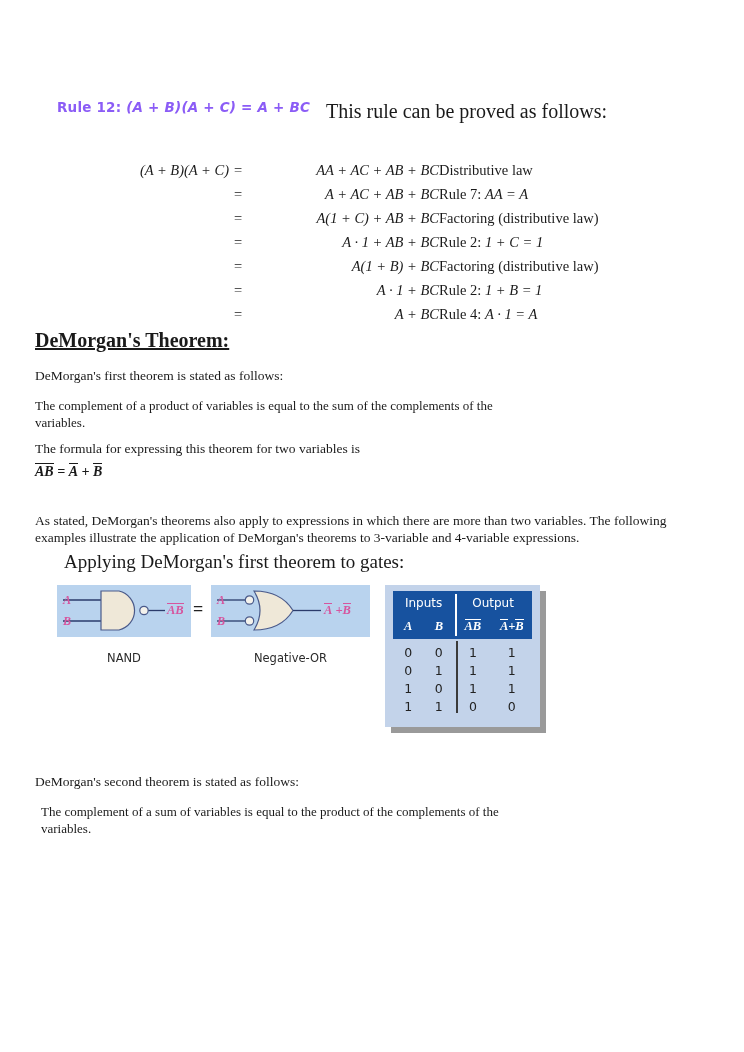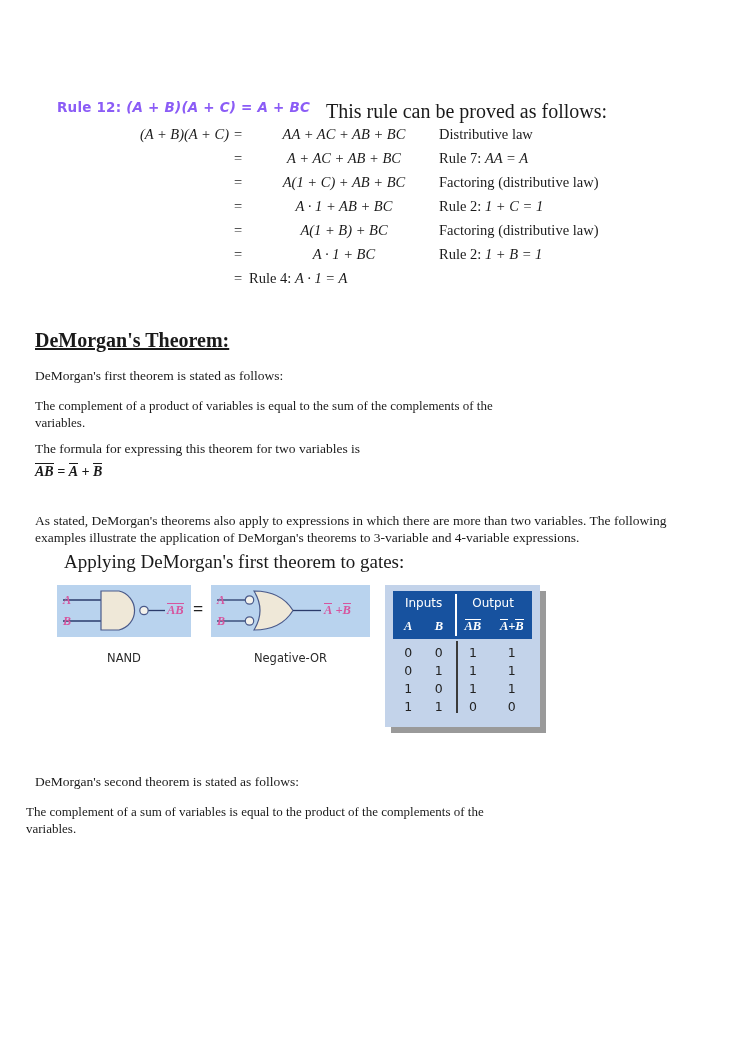--- a/index.html
+++ b/index.html
@@ -57,23 +57,24 @@
     font-style: italic;
     white-space: nowrap;
   }
   .pr-eq {
     width: 14px;
     text-align: center;
     padding: 0 4px 0 2px;
   }
   .pr-rhs {
     width: 190px;
-    text-align: center;
-    font-style: italic;
-    white-space: nowrap;
+    text-align: right;
+    font-style: italic;
+    white-space: nowrap;
+    margin-top: 36px;
   }
   .pr-note {
     flex: 1;
     text-align: left;
     white-space: nowrap;
   }
   .pr-note .ital { font-style: italic; }
 
   
   .demorgan-title {
@@ -92,21 +93,21 @@
     line-height: 17px;
     color: #1a1a1a;
   }
   .para.bold { font-weight: normal; font-size: 13px; }
 
   .p-first-stated { left: 35px; top: 367px; white-space: nowrap; }
   .p-first-bold   { left: 35px; top: 397px; width: 470px; }
   .p-formula-lead { left: 35px; top: 440px; white-space: nowrap; }
   .p-as-stated    { left: 35px; top: 512px; width: 640px; }
   .p-second-stated{ left: 35px; top: 773px; white-space: nowrap; }
-  .p-second-bold  { left: 26px; top: 803px; width: 470px; }
+  .p-second-bold  { left: 41px; top: 803px; width: 470px; }
 
   
   .formula-line {
     position: absolute;
     left: 35px;
     top: 463px;
     font-size: 14px;
     font-weight: bold;
     font-style: italic;
     white-space: nowrap;
@@ -305,20 +306,21 @@
   </div>
   <div class="proof-row">
     <span class="pr-lhs"></span>
     <span class="pr-eq">=</span>
     <span class="pr-rhs">A · 1 + BC</span>
     <span class="pr-note"><span>Rule 2: </span><span class="ital">1 + B = 1</span></span>
   </div>
   <div class="proof-row">
     <span class="pr-lhs"></span>
     <span class="pr-eq">=</span>
+    <span class="pr-rhs">A + BC</span>
     <span class="pr-note"><span>Rule 4: </span><span class="ital">A · 1 = A</span></span>
   </div>
 </div>
 
 <div class="demorgan-title">DeMorgan's Theorem:</div>
 
 <div class="para p-first-stated">DeMorgan's first theorem is stated as follows:</div>
 <div class="para bold p-first-bold">The complement of a product of variables is equal to the sum of the complements of the variables.</div>
 <div class="para p-formula-lead">The formula for expressing this theorem for two variables is</div>
 

